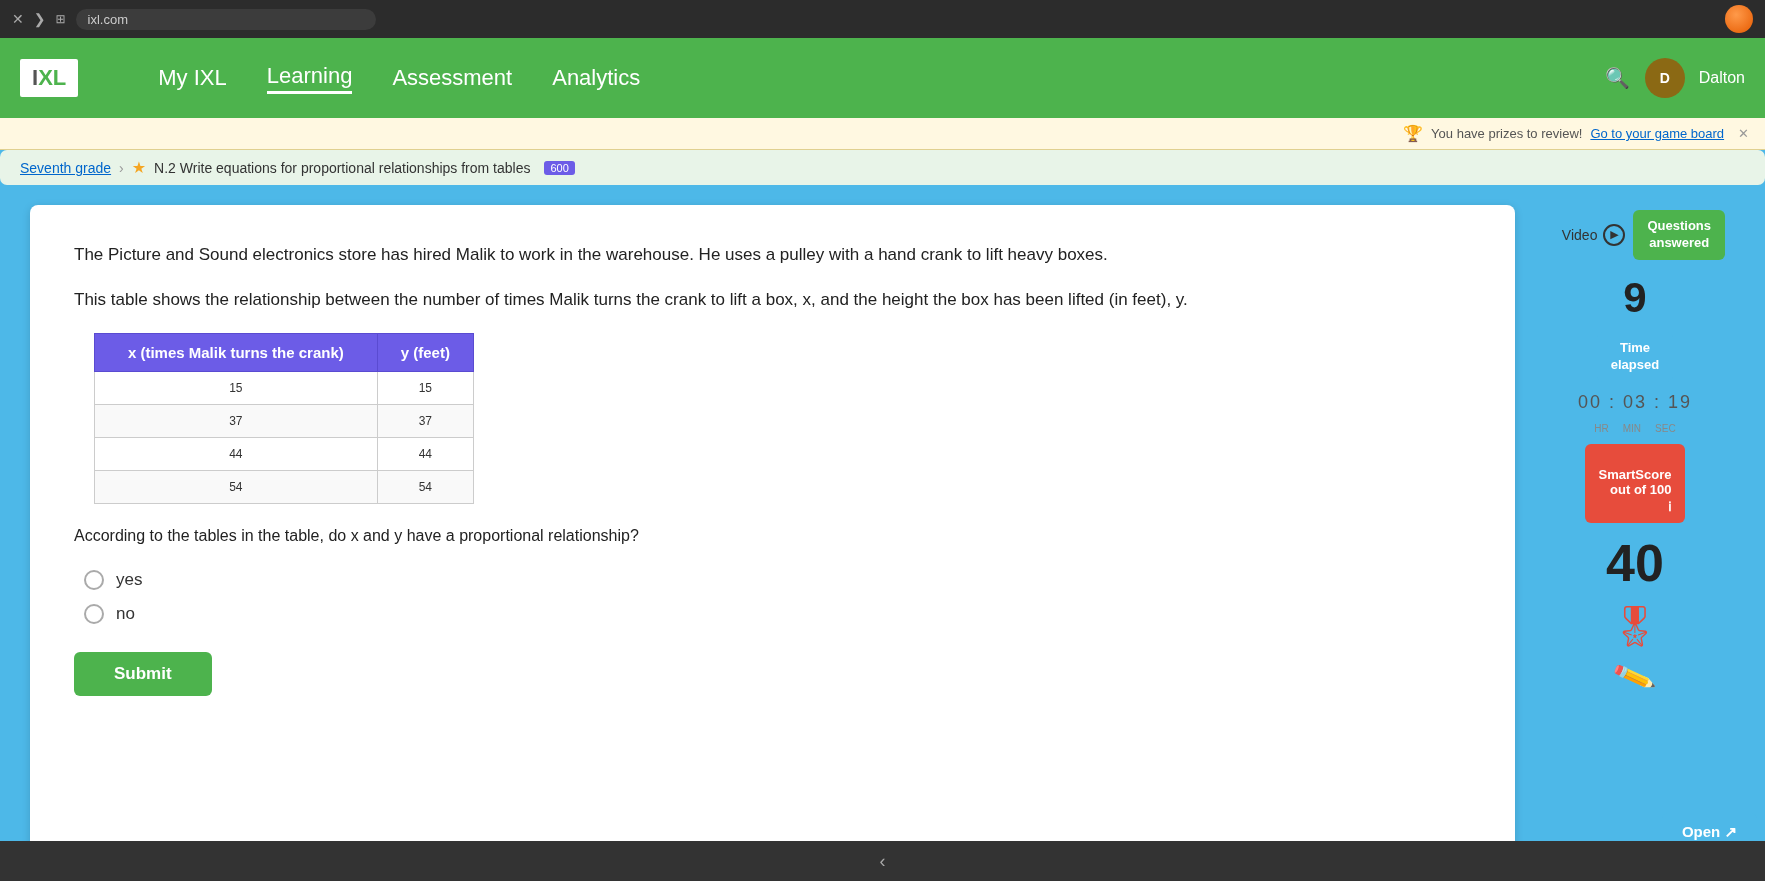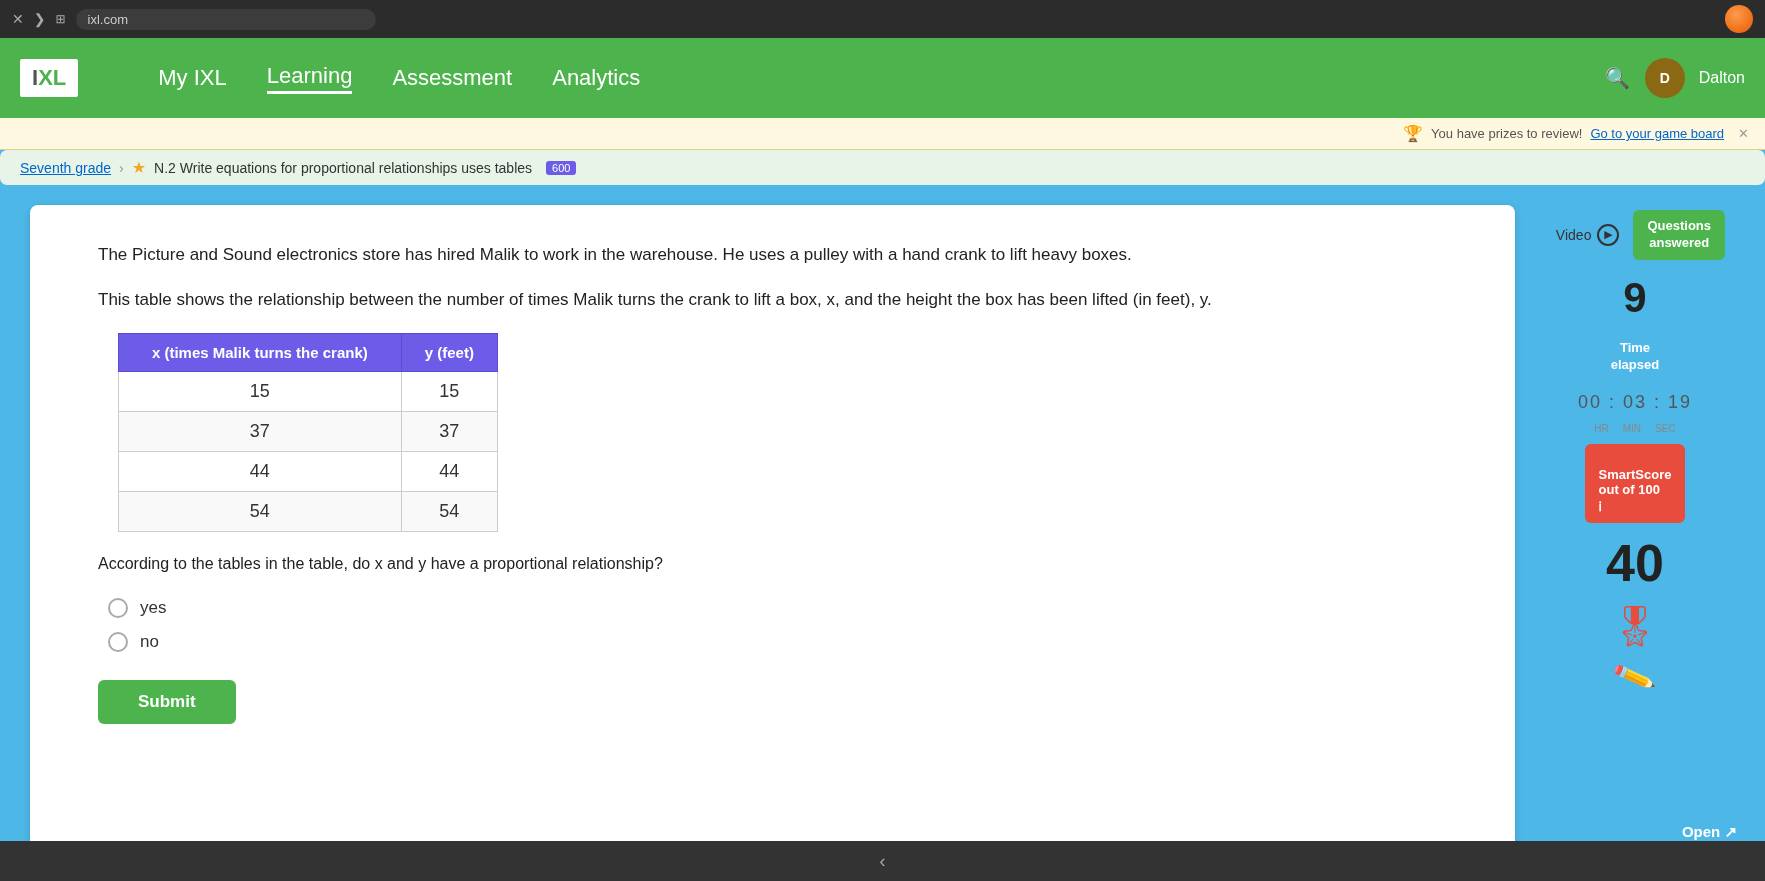--- a/index.html
+++ b/index.html
@@ -138,21 +138,21 @@
       display: flex;
       padding: 20px 30px;
       gap: 20px;
       min-height: 700px;
     }
 
     
     .question-panel {
       background: #fff;
       border-radius: 8px;
-      padding: 36px 68px;
+      padding: 36px 44px;
       flex: 1;
       min-height: 600px;
       box-shadow: 0 2px 8px rgba(0,0,0,0.15);
     }
 
     .question-text {
       font-size: 17px;
       color: #222;
       line-height: 1.6;
       margin-bottom: 18px;
@@ -170,21 +170,21 @@
       padding: 10px 18px;
       font-size: 15px;
       font-weight: 600;
       text-align: center;
       border: 1px solid #5a4bd1;
     }
     .data-table td {
       border: 1px solid #ccc;
       padding: 9px 18px;
       text-align: center;
-      font-size: 18px;
+      font-size: 12px;
       color: #333;
     }
     .data-table tr:nth-child(even) td { background: #f9f9f9; }
 
     .question-secondary {
       font-size: 16px;
       color: #222;
       margin: 18px 0 22px 0;
       line-height: 1.5;
     }
@@ -295,21 +295,21 @@
 
     .smart-score-btn {
       background: #e74c3c;
       color: #fff;
       border: none;
       padding: 8px 14px;
       border-radius: 6px;
       font-size: 13px;
       font-weight: bold;
       cursor: pointer;
-      text-align: left;
+      text-align: right;
       display: flex;
       align-items: center;
       gap: 4px;
     }
 
     .score-value {
       font-size: 52px;
       font-weight: bold;
       color: #222;
       text-align: center;
@@ -354,21 +354,21 @@
       background: #333;
       display: flex;
       align-items: center;
       justify-content: center;
     }
     .bottom-nav-arrow { color: #aaa; font-size: 18px; cursor: pointer; }
 
     .video-row {
       display: flex;
       align-items: center;
-      gap: 14px;
+      gap: 8px;
       align-self: flex-end;
       width: 100%;
       justify-content: flex-end;
       padding-right: 10px;
       margin-bottom: 4px;
     }
   </style>
 </head>
 <body>
 
@@ -403,21 +403,21 @@
   <span class="prize-trophy">🏆</span>
   <span>You have prizes to review!</span>
   <a class="prize-link">Go to your game board</a>
   <span class="prize-close">✕</span>
 </div>
 
 <div class="breadcrumb">
   <a class="breadcrumb-link">Seventh grade</a>
   <span class="breadcrumb-sep">›</span>
   <span class="breadcrumb-star">★</span>
-  <span class="breadcrumb-current">N.2 Write equations for proportional relationships uses tables</span>
+  <span class="breadcrumb-current">N.2 Write equations for proportional relationships from tables</span>
   <span class="breadcrumb-badge">600</span>
 </div>
 
 <div class="main-area">
 
   <div class="question-panel">
     <p class="question-text">The Picture and Sound electronics store has hired Malik to work in the warehouse. He uses a pulley with a hand crank to lift heavy boxes.</p>
     <p class="question-text">This table shows the relationship between the number of times Malik turns the crank to lift a box, x, and the height the box has been lifted (in feet), y.</p>
 
     <table class="data-table">

